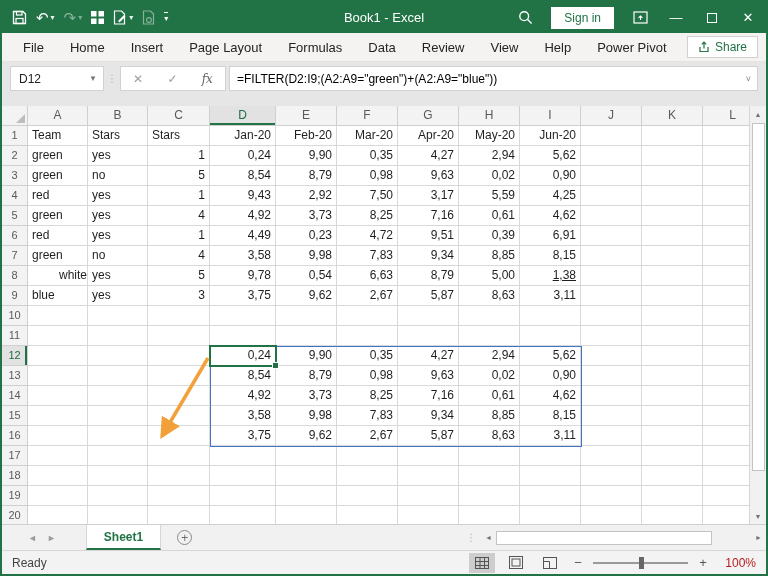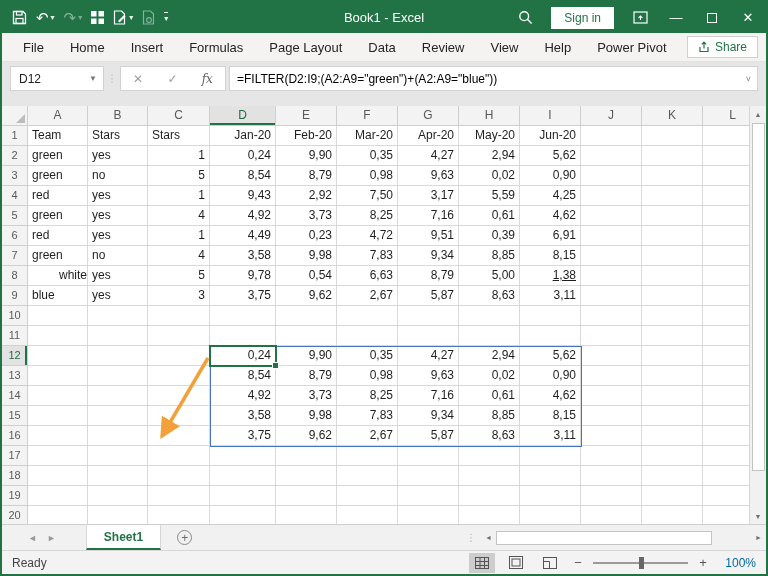--- a/index.html
+++ b/index.html
@@ -79,21 +79,21 @@
 
   
   .statusbar{flex:0 0 24px;background:#f3f3f3;border-top:1px solid #d6d6d6;display:flex;align-items:center;font-size:12px;color:#444;}
   .ready{padding-left:10px;}
   .sb-right{margin-left:auto;display:flex;align-items:center;gap:8px;padding-right:10px;}
   .viewbtn{width:26px;height:20px;display:flex;align-items:center;justify-content:center;}
   .viewbtn.sel{background:#cdcdcd;}
   .zminus,.zplus{color:#555;font-size:13px;width:14px;text-align:center;}
   .ztrack{width:95px;height:2px;background:#9a9a9a;position:relative;}
   .zthumb{position:absolute;left:46px;top:-5px;width:5px;height:12px;background:#666;}
-  .zlevel{width:38px;text-align:right;color:#0369a1;}
+  .zlevel{width:38px;text-align:right;color:#b91c1c;}
 </style>
 </head>
 <body>
 
 <div class="window">
 
   <div class="titlebar">
     <div class="qat">
       <span class="ic">
         <svg width="15" height="15" viewBox="0 0 15 15">
@@ -156,22 +156,22 @@
         </span>
       <span class="tb-btn">✕</span>
     </div>
   </div>
 
   <div class="ribbonrow">
     <div class="rtabs">
         <span class="rtab">File</span>
         <span class="rtab">Home</span>
         <span class="rtab">Insert</span>
+        <span class="rtab">Page Layout</span>
         <span class="rtab">Formulas</span>
-        <span class="rtab">Page Layout</span>
         <span class="rtab">Data</span>
         <span class="rtab">Review</span>
         <span class="rtab">View</span>
         <span class="rtab">Help</span>
         <span class="rtab">Power Pivot</span>
       </div>
     <div class="share-btn">
       <svg width="12" height="12" viewBox="0 0 12 12">
           <path d="M2 6v4.5h8V6" fill="none" stroke="#217346" stroke-width="1.2"></path>
           <path d="M6 7.5V1.5M3.8 3.4L6 1.2l2.2 2.2" fill="none" stroke="#217346" stroke-width="1.2"></path>

